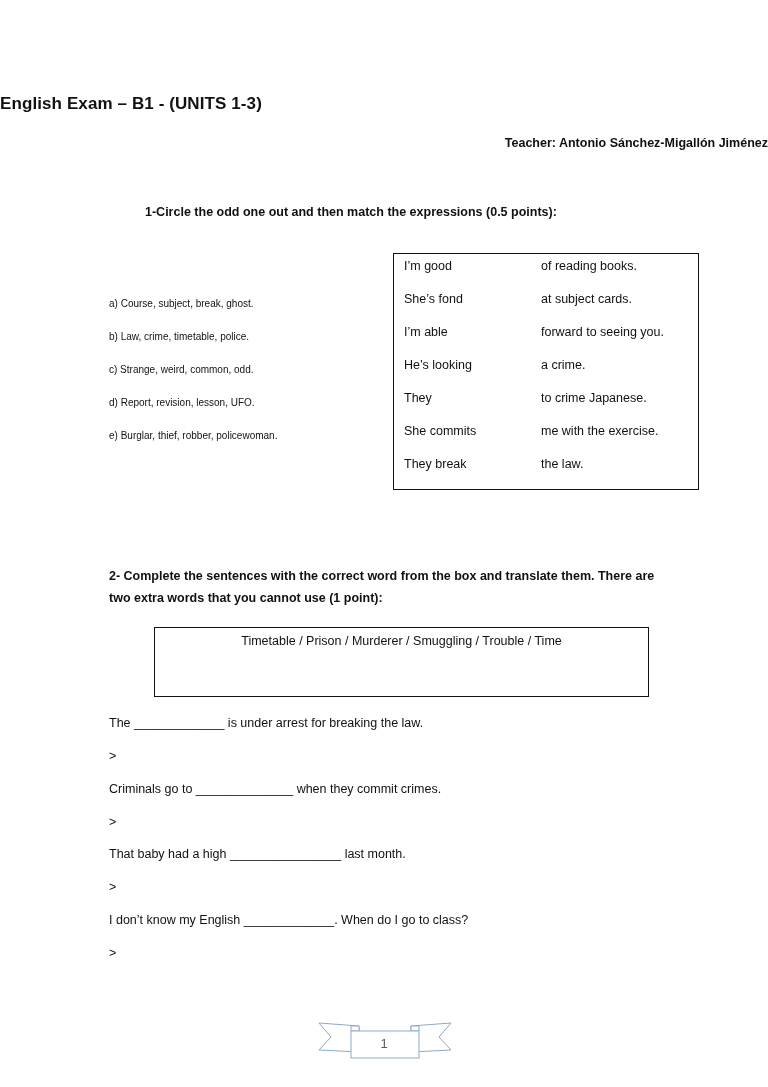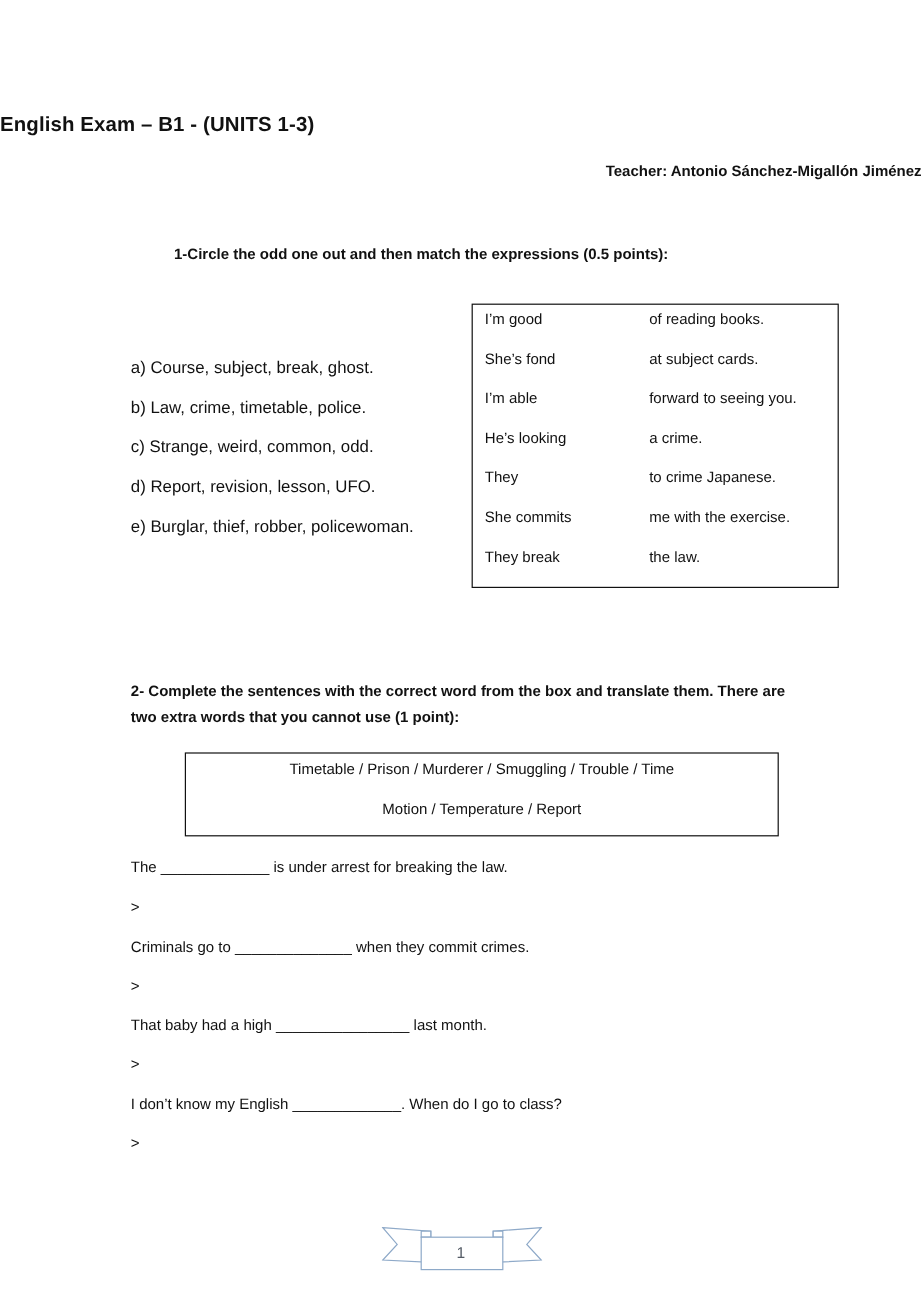--- a/index.html
+++ b/index.html
@@ -33,21 +33,21 @@
 
     .q-heading {
       font-size: 12.5px;
       font-weight: bold;
     }
     .q1-heading { left: 109px; top: 205px; margin-left: 36px; }
     .q2-heading { left: 109px; top: 565px; width: 570px; white-space: normal; line-height: 22px; }
 
     .odd-item {
       left: 109px;
-      font-size: 14px;
+      font-size: 10px;
     }
 
     .match-box {
       left: 393px; top: 253px;
       width: 306px; height: 237px;
       border: 1.5px solid #111;
     }
     .match-left, .match-right {
       font-size: 12.5px;
     }
@@ -119,21 +119,20 @@
   <div class="abs match-right" style="left:541px; top:358px">  a crime.</div>
   <div class="abs match-right" style="left:541px; top:391px">  to crime Japanese.</div>
   <div class="abs match-right" style="left:541px; top:424px"> me with the exercise.</div>
   <div class="abs match-right" style="left:541px; top:457px"> the law.</div>
 </div>
 
 <div class="abs q-heading q2-heading">2- Complete the sentences with the correct word from the box and translate them. There are two extra words that you cannot use (1 point):</div>
 
 <div class="abs word-box">
   <div class="word-line" style="top:6px">Timetable / Prison / Murderer / Smuggling / Trouble / Time</div>
-  <div class="word-line" style="top:39px">Motion / Temperature / Report</div>
 </div>
 
 <div>
   <div class="abs sentence" style="top:716px">The _____________  is under arrest for breaking the law.</div>
   <div class="abs arrow" style="top:749px">&gt;</div>
   <div class="abs sentence" style="top:782px">Criminals go to ______________  when they commit crimes.</div>
   <div class="abs arrow" style="top:815px">&gt;</div>
   <div class="abs sentence" style="top:847px">That baby had a high ________________  last month.</div>
   <div class="abs arrow" style="top:880px">&gt;</div>
   <div class="abs sentence" style="top:913px">I don’t know my English _____________. When do I go to class?</div>

